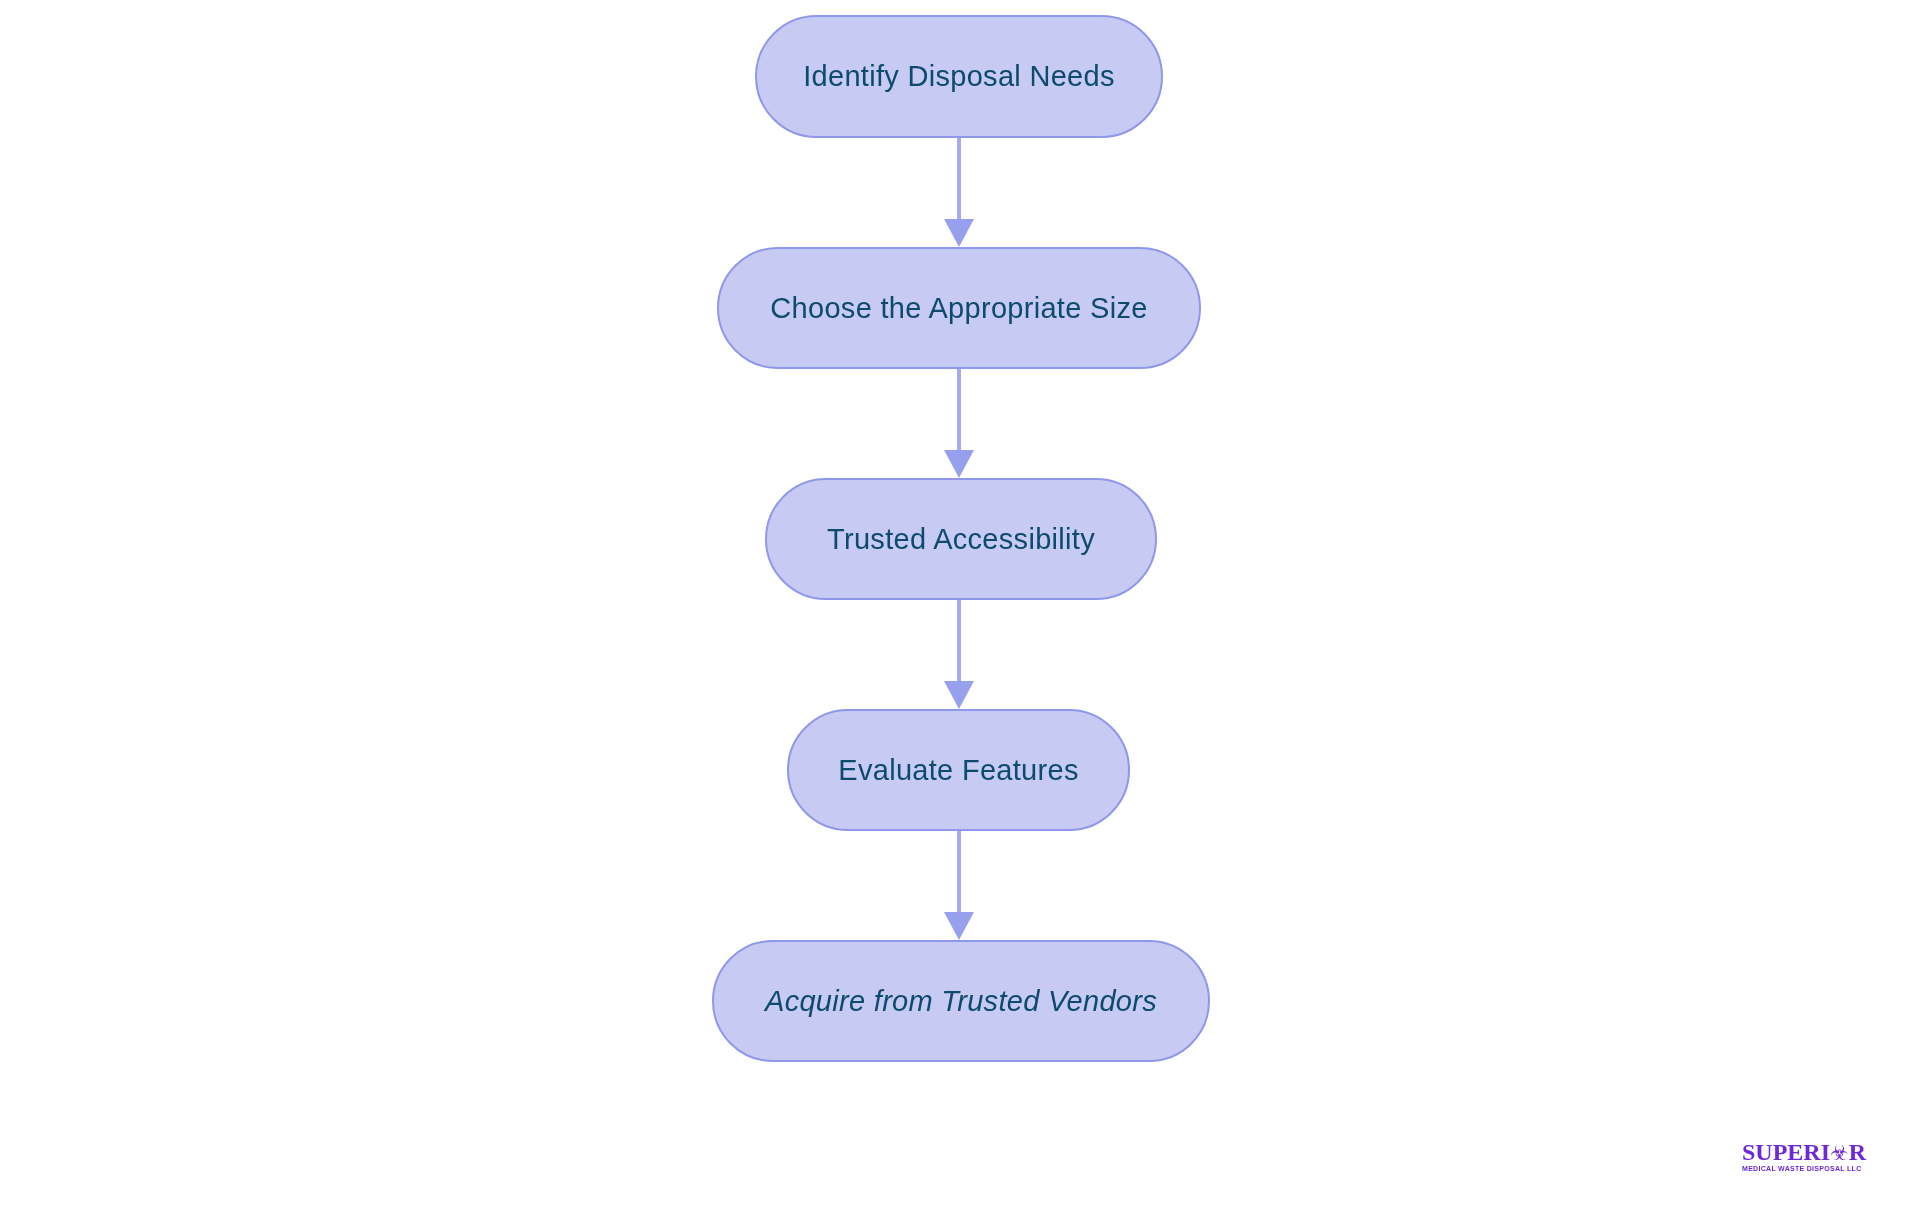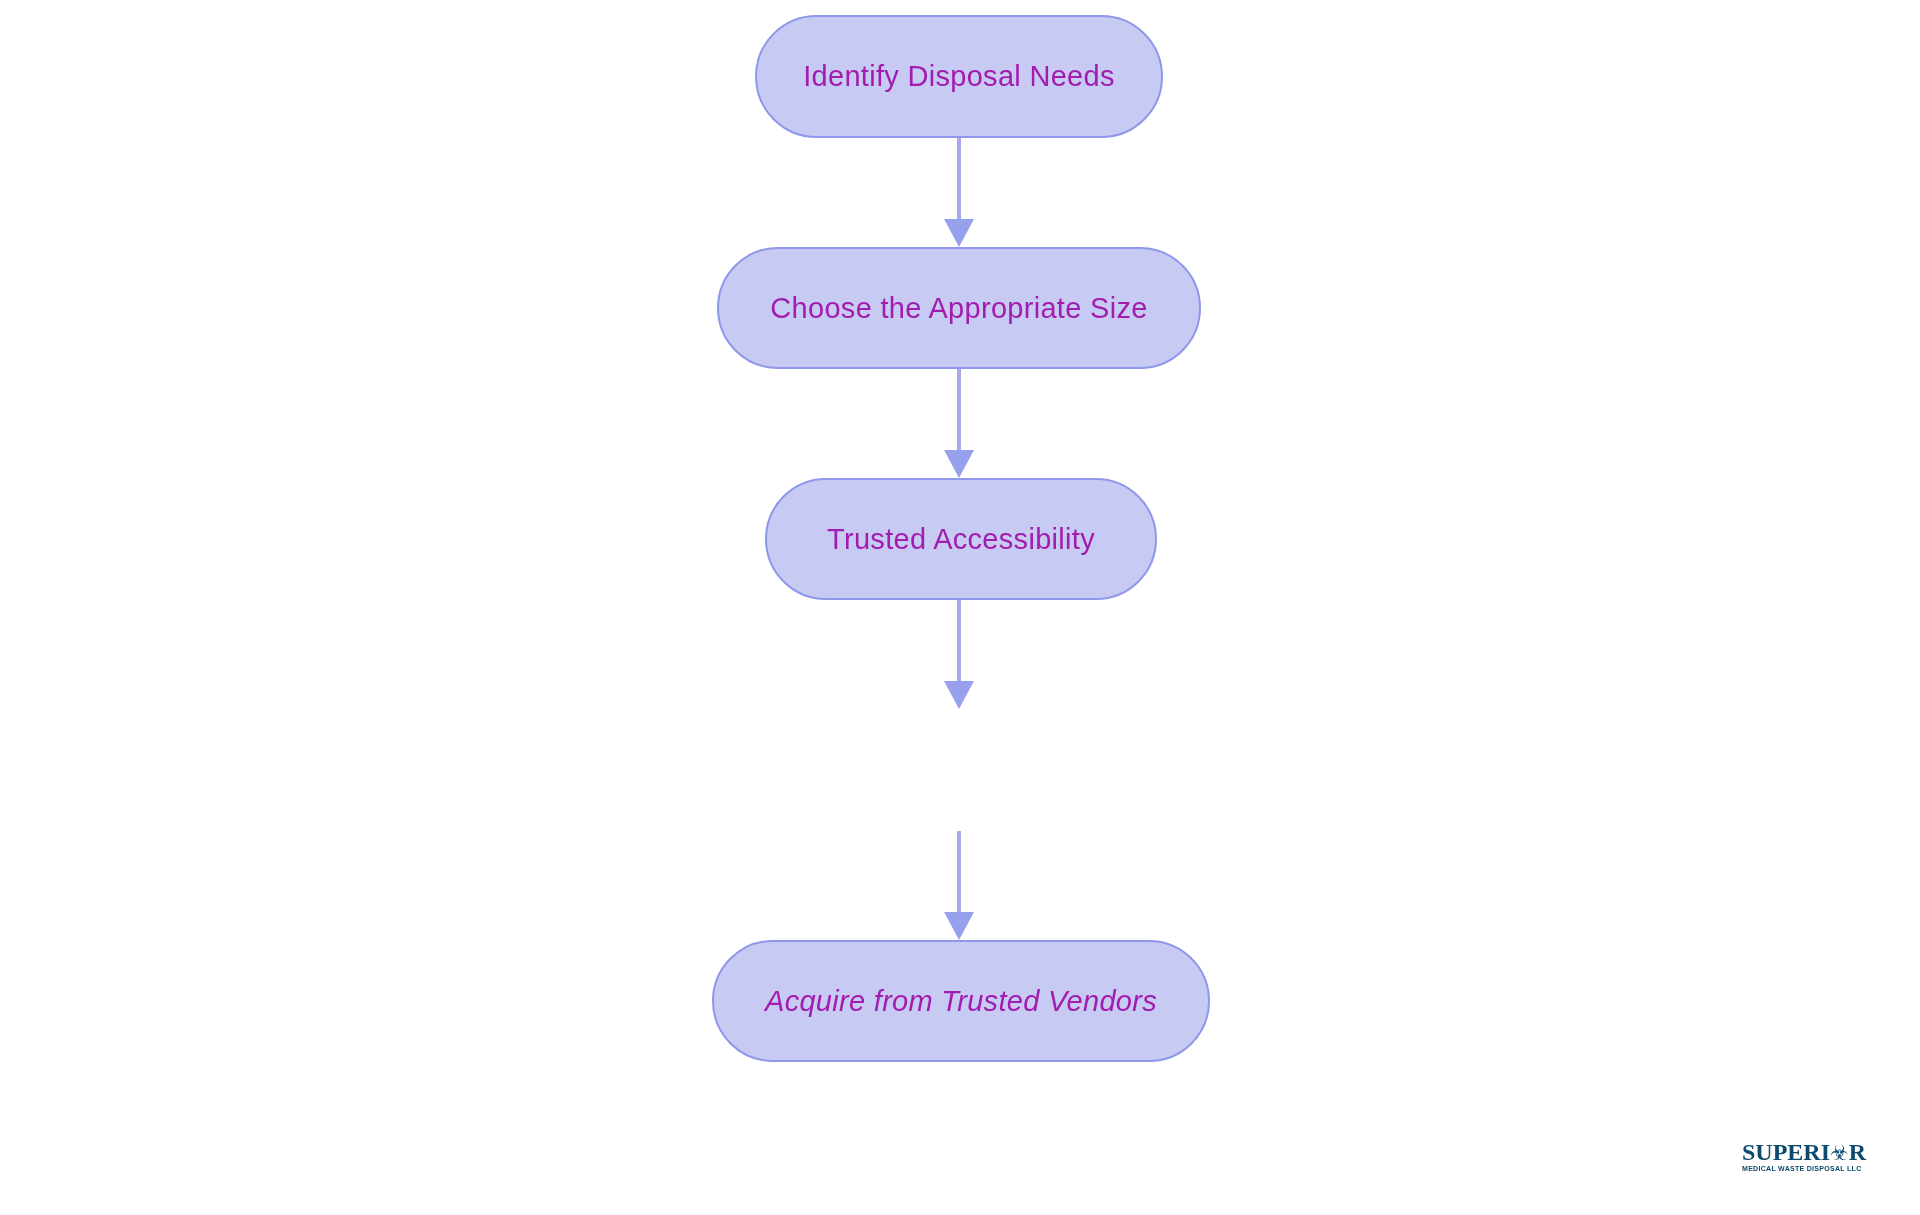--- a/index.html
+++ b/index.html
@@ -16,21 +16,21 @@
     font-family: "Liberation Sans", "DejaVu Sans", sans-serif;
   }
 
   
   .node {
     position: absolute;
     box-sizing: border-box;
     background: #c7caf3;
     border: 2px solid #8e97e9;
     border-radius: 62px;
-    color: #a21caf;
+    color: #0c4a6e;
     font-size: 29px;
     letter-spacing: 0.3px;
     display: flex;
     align-items: center;
     justify-content: center;
     text-align: center;
   }
   .n1 { left: 755px; top: 15px;  width: 408px; height: 123px; }
   .n2 { left: 717px; top: 247px; width: 484px; height: 122px; }
   .n3 { left: 765px; top: 478px; width: 392px; height: 122px; }
@@ -63,21 +63,21 @@
     border-top: 28px solid #97a0ec;
   }
 
   
   .watermark {
     position: absolute;
     left: 1742px;
     top: 1140px;
     width: 112px;
     text-align: center;
-    color: #0c4a6e;
+    color: #6d28d9;
     line-height: 1;
   }
   .brand {
     font-family: "Liberation Serif", "DejaVu Serif", serif;
     font-weight: 700;
     font-size: 24px;
     white-space: nowrap;
     letter-spacing: 0px;
   }
   .brand .biohazard {
@@ -118,20 +118,23 @@
 
   <div class="node n3">
     <span>Trusted Accessibility</span>
   </div>
 
   <div class="arrow a3">
     <div class="arrow-line"></div>
     <div class="arrow-head"></div>
   </div>
 
+  <div class="node n4">
+    <span>Evaluate Features</span>
+  </div>
 
   <div class="arrow a4">
     <div class="arrow-line"></div>
     <div class="arrow-head"></div>
   </div>
 
   <div class="node n5">
     <span>Acquire from Trusted Vendors</span>
   </div>
 

